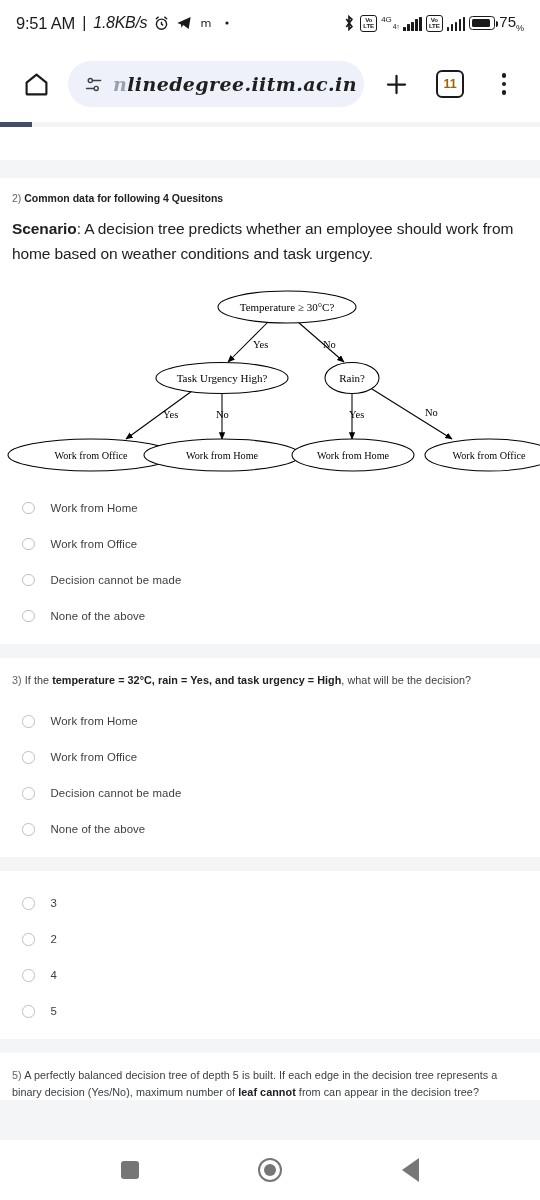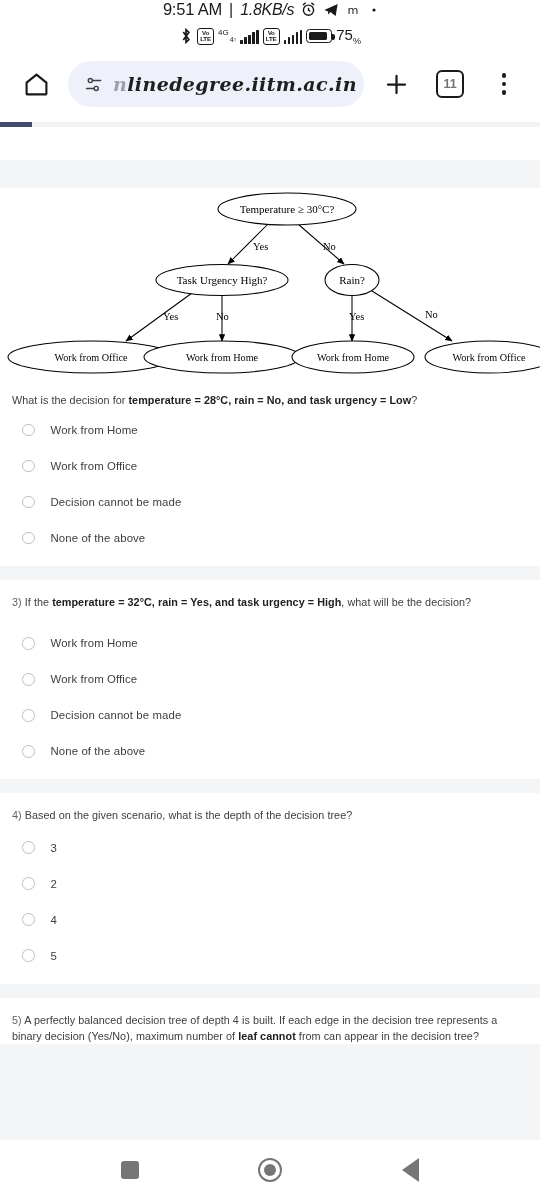--- a/index.html
+++ b/index.html
@@ -7,21 +7,21 @@
     width: 540px; height: 1200px;
     font-family: "Liberation Sans", sans-serif;
     background: #ffffff; overflow: hidden;
   }
   body { position: relative; }
 
   
   .statusbar {
     height: 46px; width: 100%;
     display: flex; align-items: center; justify-content: space-between;
-    padding: 0 16px; background: #ffffff; color: #1a1a1a; flex-direction: column;
+    padding: 0 16px; background: #ffffff; color: #1a1a1a;
   }
   .sb-left { display: flex; align-items: center; gap: 6px; }
   .sb-clock { font-size: 16.5px; font-weight: 500; letter-spacing: -0.2px; }
   .sb-sep { font-size: 16px; color: #222; margin: 0 1px; }
   .sb-net { font-size: 16px; font-weight: 500; letter-spacing: -0.3px; font-style: italic; }
   .sb-ico { display: inline-flex; align-items: center; }
   .sb-right { display: flex; align-items: center; gap: 4px; }
   .volte {
     display: inline-flex; flex-direction: column; align-items: center;
     justify-content: center; border: 1.6px solid #1a1a1a; border-radius: 3px;
@@ -60,21 +60,21 @@
     display: flex; align-items: center; padding: 0 16px; gap: 10px; overflow: hidden;
   }
   .url-text {
     font-family: "DejaVu Serif", serif; font-style: italic; font-weight: 700;
     font-size: 19px; color: #1f1f20; white-space: nowrap; letter-spacing: 0.4px;
   }
   .url-text::first-letter { color: #9aa0ac; }
   .tabcount {
     width: 28px; height: 28px; border: 2.2px solid #1a1a1a; border-radius: 6px;
     display: flex; align-items: center; justify-content: center;
-    font-size: 12.5px; font-weight: 700; color: #737373;
+    font-size: 12.5px; font-weight: 700; color: #a16207;
   }
   .kebab { display: flex; flex-direction: column; gap: 4px; align-items: center; }
   .kebab span { width: 4.4px; height: 4.4px; border-radius: 50%; background: #1a1a1a; display: block; }
 
   
   .progress-track { height: 5px; width: 100%; background: #f2f3f5; position: relative; }
   .progress-fill { position: absolute; left: 0; top: 0; bottom: 0; width: 31px; background: #434d6b; }
 
   
   .viewport {
@@ -243,20 +243,30 @@
 <div class="progress-track">
   <div class="progress-fill" style="width: 32.4px;"></div>
 </div>
 
 <div class="viewport">
 
   <div class="card" style="height:33px"></div>
   <div class="gap" style="height:18px"></div>
 
   <div class="card">
+    <div class="pad">
+      <div class="q-head">
+        <span class="num">2)</span>
+        <b>Common data for following 4 Quesitons</b>
+      </div>
+
+      <div class="scenario">
+        <b>Scenario</b><span>: A decision tree predicts whether an employee should work from home based on weather conditions and task urgency.</span>
+      </div>
+    </div>
 
     <div class="tree-wrap">
       <svg width="540" height="200" viewBox="0 0 540 200">
         <defs>
           <marker id="ah" markerWidth="8" markerHeight="8" refX="6.4" refY="3" orient="auto">
             <path d="M0,0 L7,3 L0,6 z" fill="#000"></path>
           </marker>
         </defs>
 
         <line class="lin" x1="268" y1="36" x2="228" y2="76" marker-end="url(#ah)"></line>
@@ -292,23 +302,20 @@
         <text class="tedge-lbl" x="253" y="62">Yes</text>
         <text class="tedge-lbl" x="323" y="62">No</text>
         <text class="tedge-lbl" x="163" y="132">Yes</text>
         <text class="tedge-lbl" x="216" y="132">No</text>
         <text class="tedge-lbl" x="349" y="132">Yes</text>
         <text class="tedge-lbl" x="425" y="130">No</text>
       </svg>
     </div>
 
     <div style="padding:0 12px 10px 12px">
-      <div class="qtext" style="margin-bottom:4px">
-        <span>What is the decision for </span><b>temperature = 28°C, rain = No, and task urgency = Low</b><span>?</span>
-      </div>
 
       <div class="opt">
         <span class="radio"></span>
         <span class="opt-label">Work from Home</span>
       </div>
       <div class="opt">
         <span class="radio"></span>
         <span class="opt-label">Work from Office</span>
       </div>
       <div class="opt">
@@ -347,24 +354,20 @@
         <span class="radio"></span>
         <span class="opt-label">None of the above</span>
       </div>
     </div>
   </div>
 
   <div class="gap" style="height:14px"></div>
 
   <div class="card">
     <div style="padding:14px 12px 10px 12px">
-      <div class="qtext" style="margin-bottom:6px">
-        <span class="num">4)</span>
-        <span>Based on the given scenario, what is the depth of the decision tree?</span>
-      </div>
 
       <div class="opt">
         <span class="radio"></span>
         <span class="opt-label">3</span>
       </div>
       <div class="opt">
         <span class="radio"></span>
         <span class="opt-label">2</span>
       </div>
       <div class="opt">
@@ -377,21 +380,21 @@
       </div>
     </div>
   </div>
 
   <div class="gap" style="height:14px"></div>
 
   <div class="card">
     <div style="padding:14px 12px 0 12px">
       <div class="qtext">
         <span class="num">5)</span>
-        <span>A perfectly balanced decision tree of depth 4 is built. If each edge in the decision tree represents a binary decision (Yes/No), maximum number of </span><b>leaf cannot</b><span> from can appear in the decision tree?</span>
+        <span>A perfectly balanced decision tree of depth 5 is built. If each edge in the decision tree represents a binary decision (Yes/No), maximum number of </span><b>leaf cannot</b><span> from can appear in the decision tree?</span>
       </div>
     </div>
 
   </div>
 
 </div>
 
 <div class="navbar">
   <div class="nv">
       <span class="nv-square"></span>

